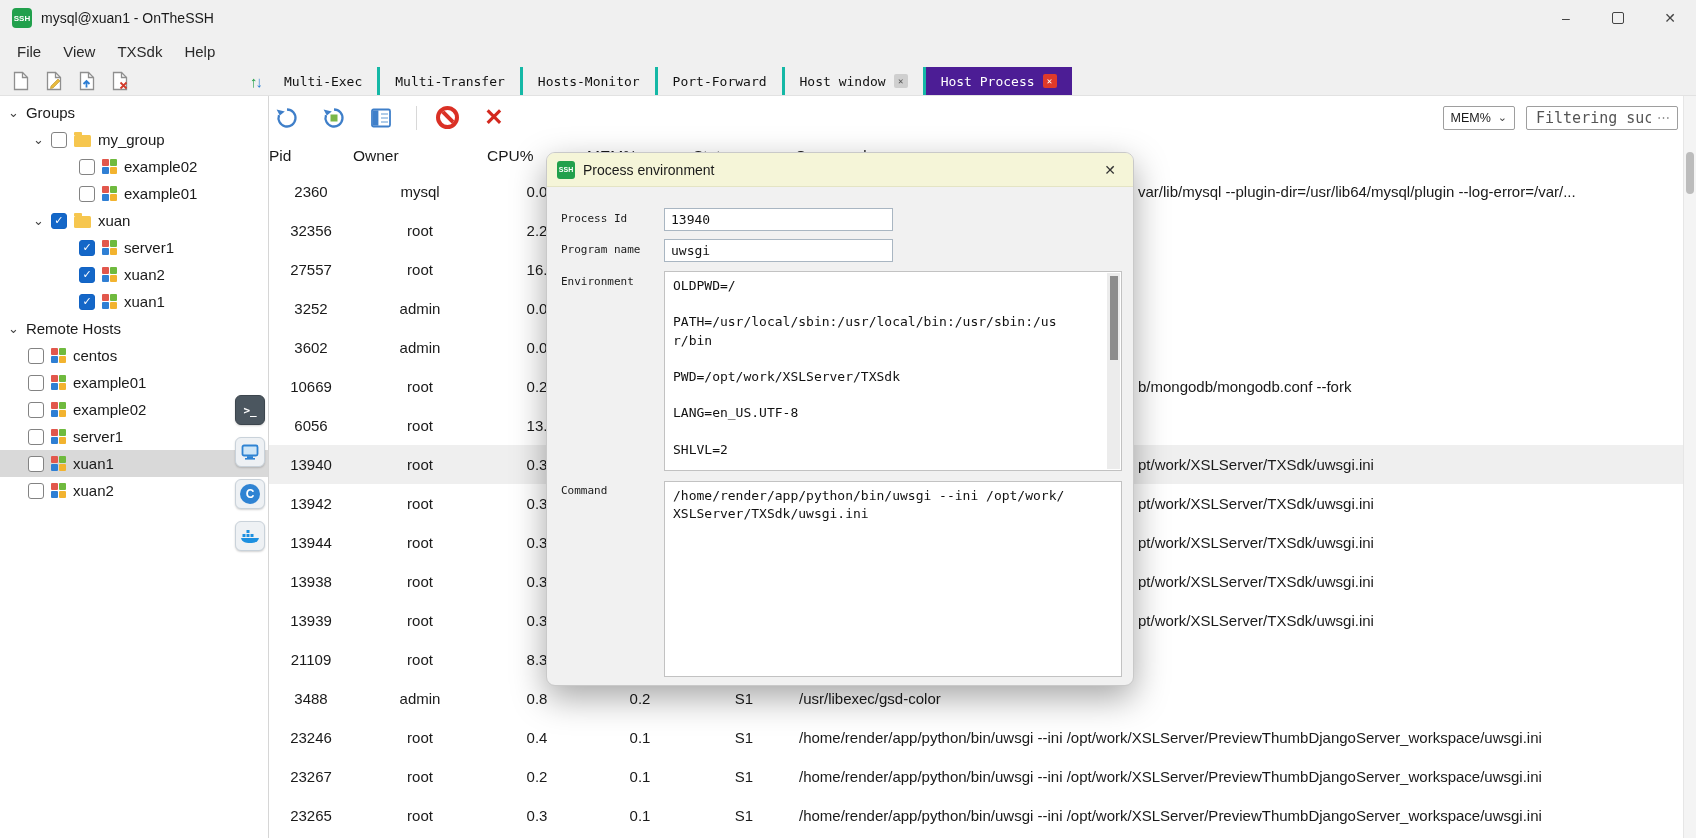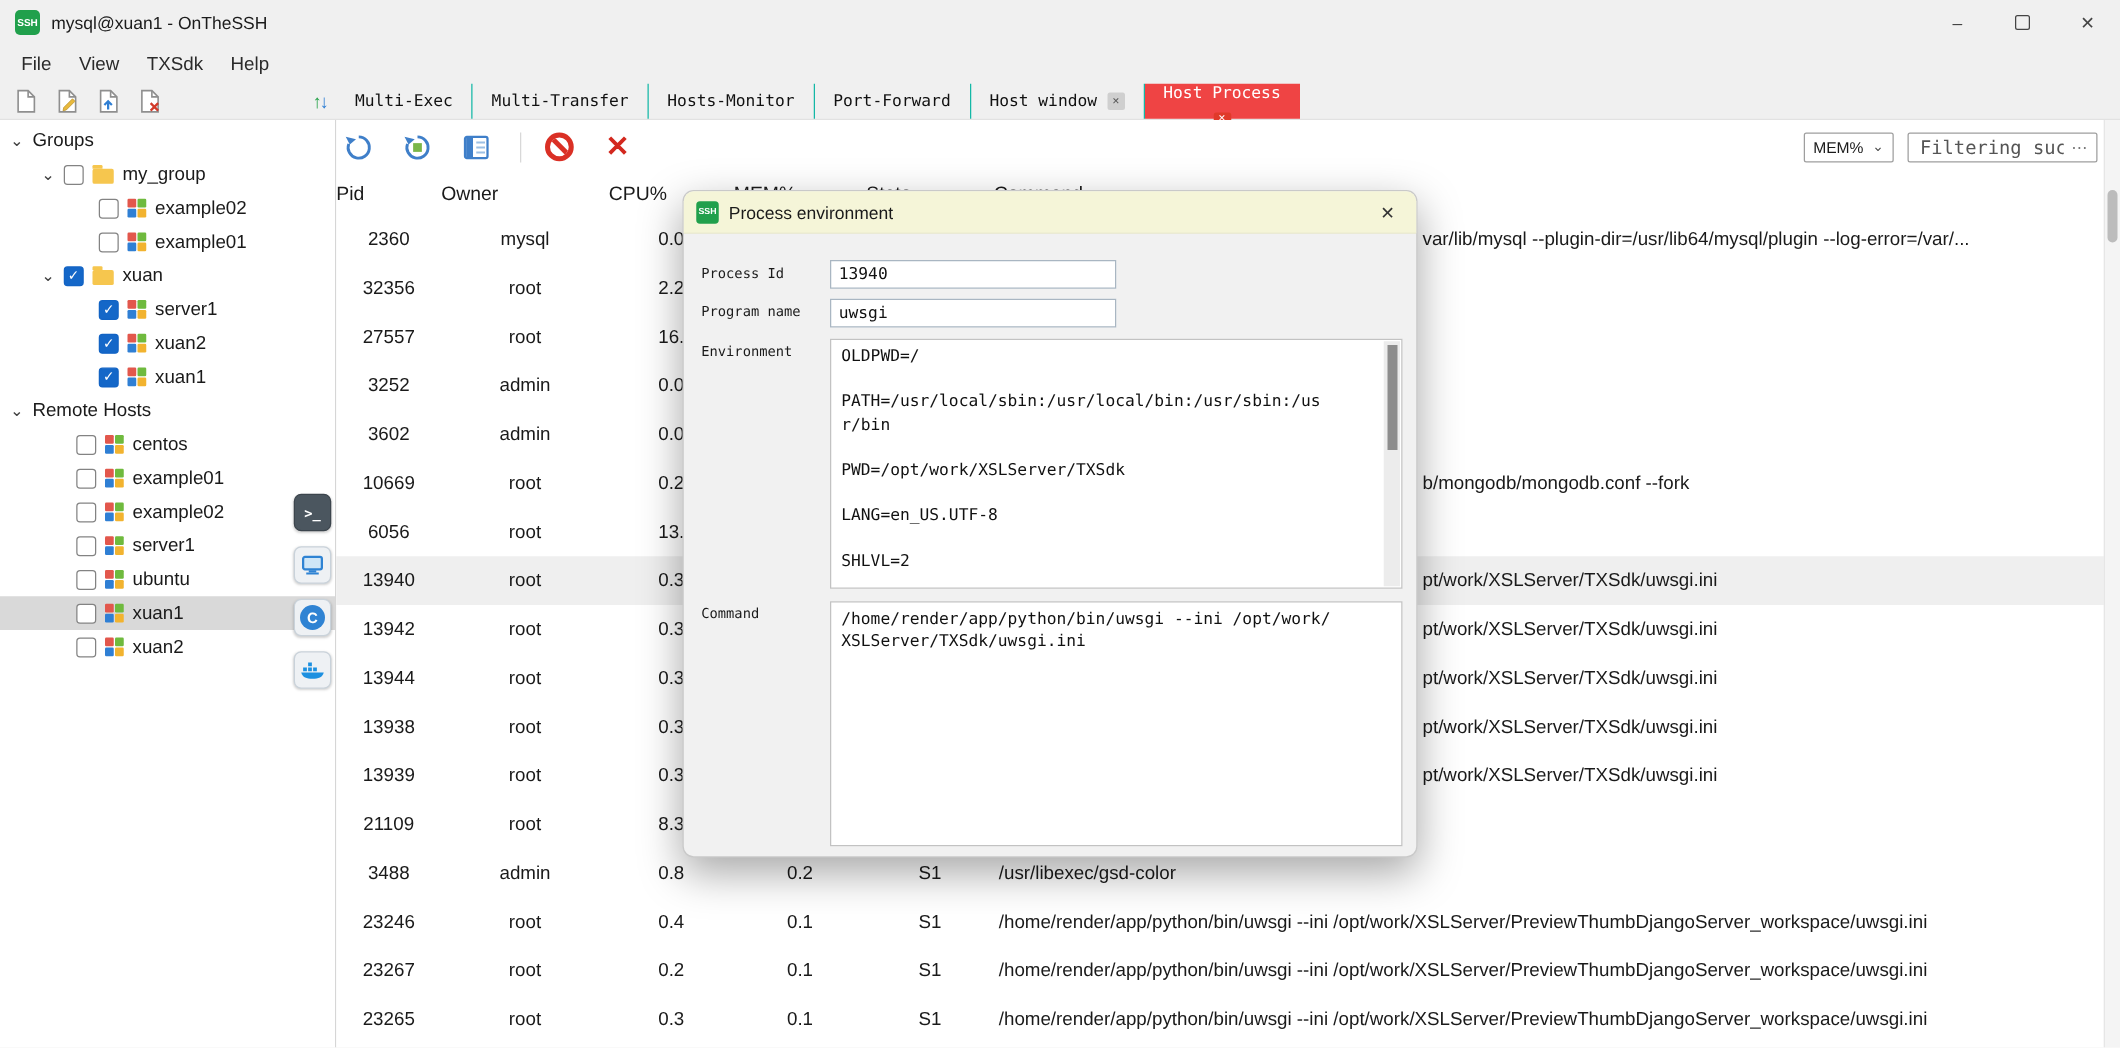--- a/index.html
+++ b/index.html
@@ -22,33 +22,33 @@
   
   .toolstrip{position:absolute;top:67px;left:0;right:0;height:29px;display:flex;align-items:stretch;border-bottom:1px solid #e2e2e2;box-sizing:border-box;}
   .left-tools{width:269px;display:flex;align-items:center;gap:13px;padding-left:10px;box-sizing:border-box;flex:none;}
   .left-tools .spacer{flex:1;}
   .tool-ico{width:20px;height:20px;display:flex;align-items:center;justify-content:center;}
   .transfer-ico{display:flex;font-size:15px;font-weight:bold;margin-right:8px;letter-spacing:-2px;}
   .transfer-ico .up{color:#27a24a;font-style:normal;}
   .transfer-ico .dn{color:#2f7fd4;font-style:normal;}
   .tab-bar{flex:1;display:flex;}
   .tab{display:flex;align-items:center;gap:8px;padding:0 15px;font-family:"DejaVu Sans Mono","Liberation Mono",monospace;
-       font-size:13px;color:#111;border-right:1px solid #14b8a6;white-space:nowrap;}
-  .tab.active{background:#ef4444;color:#fff;border-right:none;flex-direction:column;}
+       font-size:13px;color:#111;border-right:3px solid #14b8a6;white-space:nowrap;}
+  .tab.active{background:#4c1d95;color:#fff;border-right:none;}
   .tab-close{width:14px;height:14px;background:#cfcfcf;color:#555;font-size:9px;display:flex;align-items:center;justify-content:center;border-radius:2px;}
   .tab.active .tab-close{background:#e03a2a;color:#fff;}
 
   
   .sidebar{position:absolute;top:96px;left:0;width:269px;bottom:0;background:#fff;border-right:1px solid #d6d6d6;box-sizing:border-box;}
   .tree{padding-top:3px;}
   .tree-row{height:27px;display:flex;align-items:center;gap:7px;font-size:15px;}
   .tree-row.section{padding-left:8px;}
   .tree-row.grp{padding-left:33px;}
   .tree-row.host.d2{padding-left:79px;}
-  .tree-row.host.d1{padding-left:61px;}
+  .tree-row.host.d1{padding-left:28px;}
   .tree-row.selected{background:#d9d9d9;}
   .chev{color:#444;font-size:13px;line-height:1;flex:none;}
   .checkbox{width:16px;height:16px;border:1px solid #838383;border-radius:3px;background:#fff;box-sizing:border-box;flex:none;
             display:flex;align-items:center;justify-content:center;font-size:11px;color:#fff;}
   .checkbox.checked{background:#1467c8;border-color:#1263c4;}
   .icon-folder{width:17px;height:12px;background:#f6c64e;border-radius:1.5px;position:relative;flex:none;margin-top:2px;}
   .icon-folder::before{content:"";position:absolute;top:-3px;left:0;width:8px;height:3px;background:#f6c64e;border-radius:1px 1px 0 0;}
   .icon-host{width:15px;height:15px;display:grid;grid-template-columns:1fr 1fr;grid-template-rows:1fr 1fr;gap:1.5px;flex:none;}
   .icon-host i{border-radius:1px;}
   .icon-host i:nth-child(1){background:#e2574c;}
@@ -292,30 +292,20 @@
       <div class="tree-row host d1">
         <span class="checkbox"></span>
         <span class="icon-host">
           <i></i>
           <i></i>
           <i></i>
           <i></i>
         </span>
         <span class="tree-label">server1</span>
       </div>
-      <div class="tree-row host d1">
-        <span class="checkbox"></span>
-        <span class="icon-host">
-          <i></i>
-          <i></i>
-          <i></i>
-          <i></i>
-        </span>
-        <span class="tree-label">ubuntu</span>
-      </div>
       <div class="tree-row host d1 selected">
         <span class="checkbox"></span>
         <span class="icon-host">
           <i></i>
           <i></i>
           <i></i>
           <i></i>
         </span>
         <span class="tree-label">xuan1</span>
       </div>

